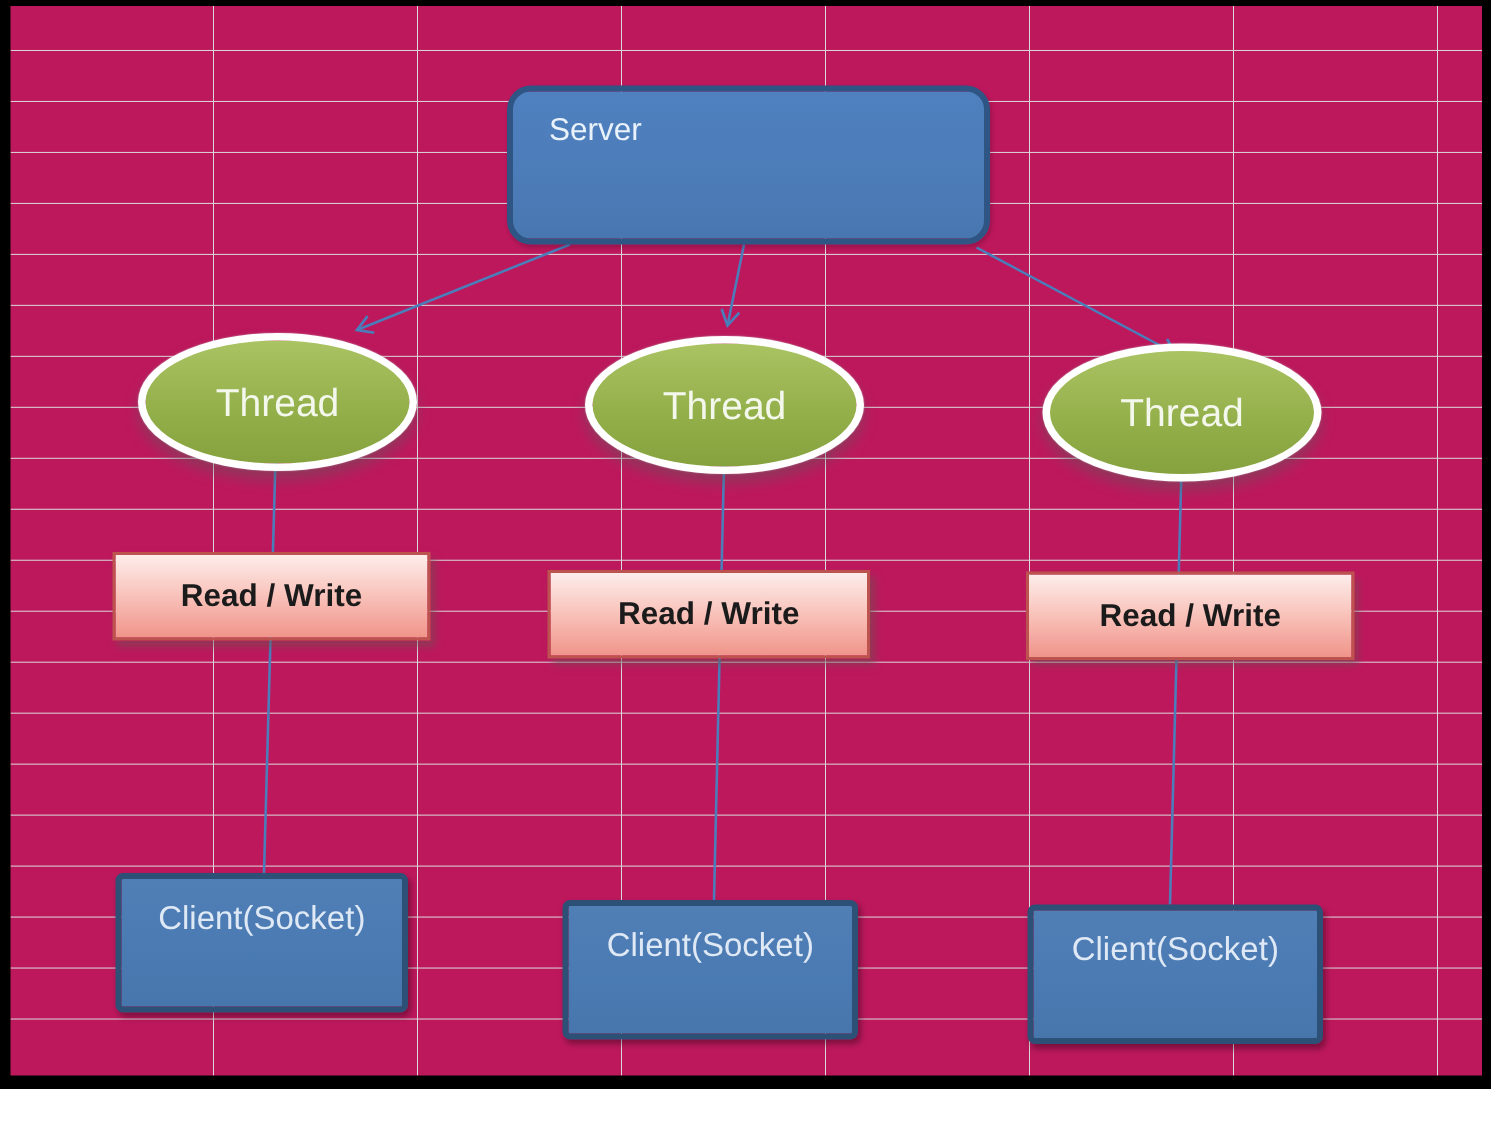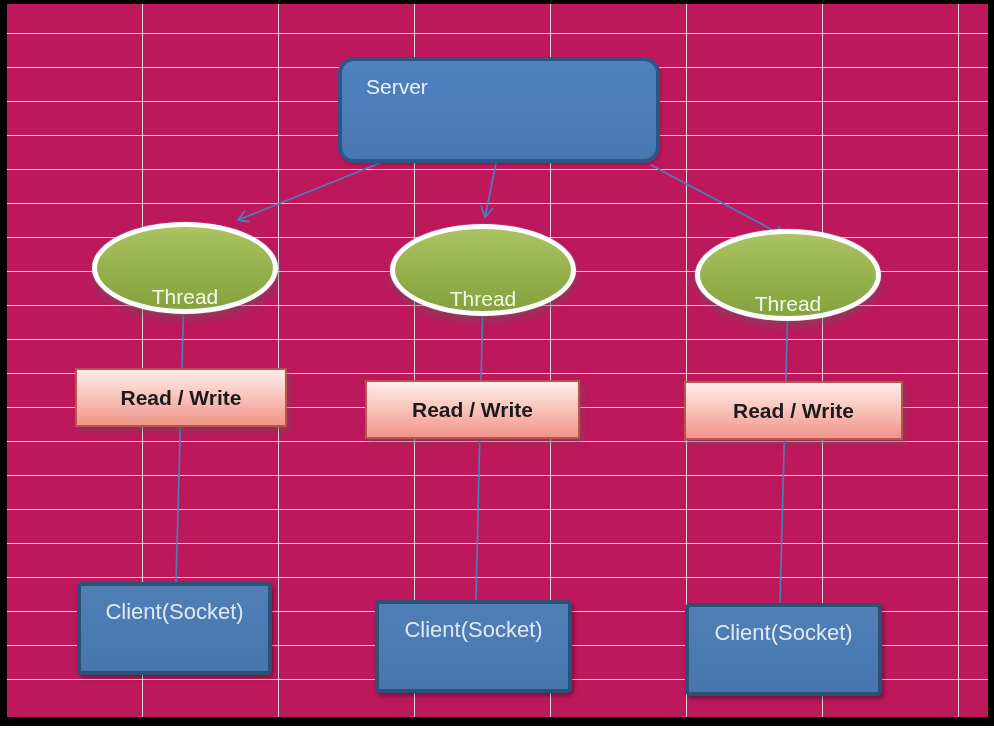--- a/index.html
+++ b/index.html
@@ -28,22 +28,22 @@
     border:4px solid #2f5584;border-radius:16px;
     color:#e9f1fa;font-size:21px;
     padding:14px 0 0 24px;
     box-shadow:1px 2px 3px rgba(0,0,0,0.18);
   }
   .thread{
     width:186px;height:92px;border-radius:50%;
     background:linear-gradient(180deg,#aac363 0%,#94b04b 55%,#86a23e 100%);
     border:5px solid #ffffff;
     box-shadow:0 6px 9px rgba(90,90,90,0.45), 0 0 1px #cfcfcf;
-    display:flex;align-items:flex-end;justify-content:center;
-    color:#f4f8ec;font-size:21px;
+    display:flex;align-items:center;justify-content:center;
+    color:#f4f8ec;font-size:26px;
   }
   .t1{left:85px;top:218px;}
   .t2{left:383px;top:220px;}
   .t3{left:688px;top:225px;}
   .rw{
     height:59px;
     background:linear-gradient(180deg,#fdedeb 0%,#f9c6be 45%,#f0948a 100%);
     border:2px solid #bd534e;
     box-shadow:3px 4px 5px rgba(110,80,80,0.55);
     display:flex;align-items:center;justify-content:center;

